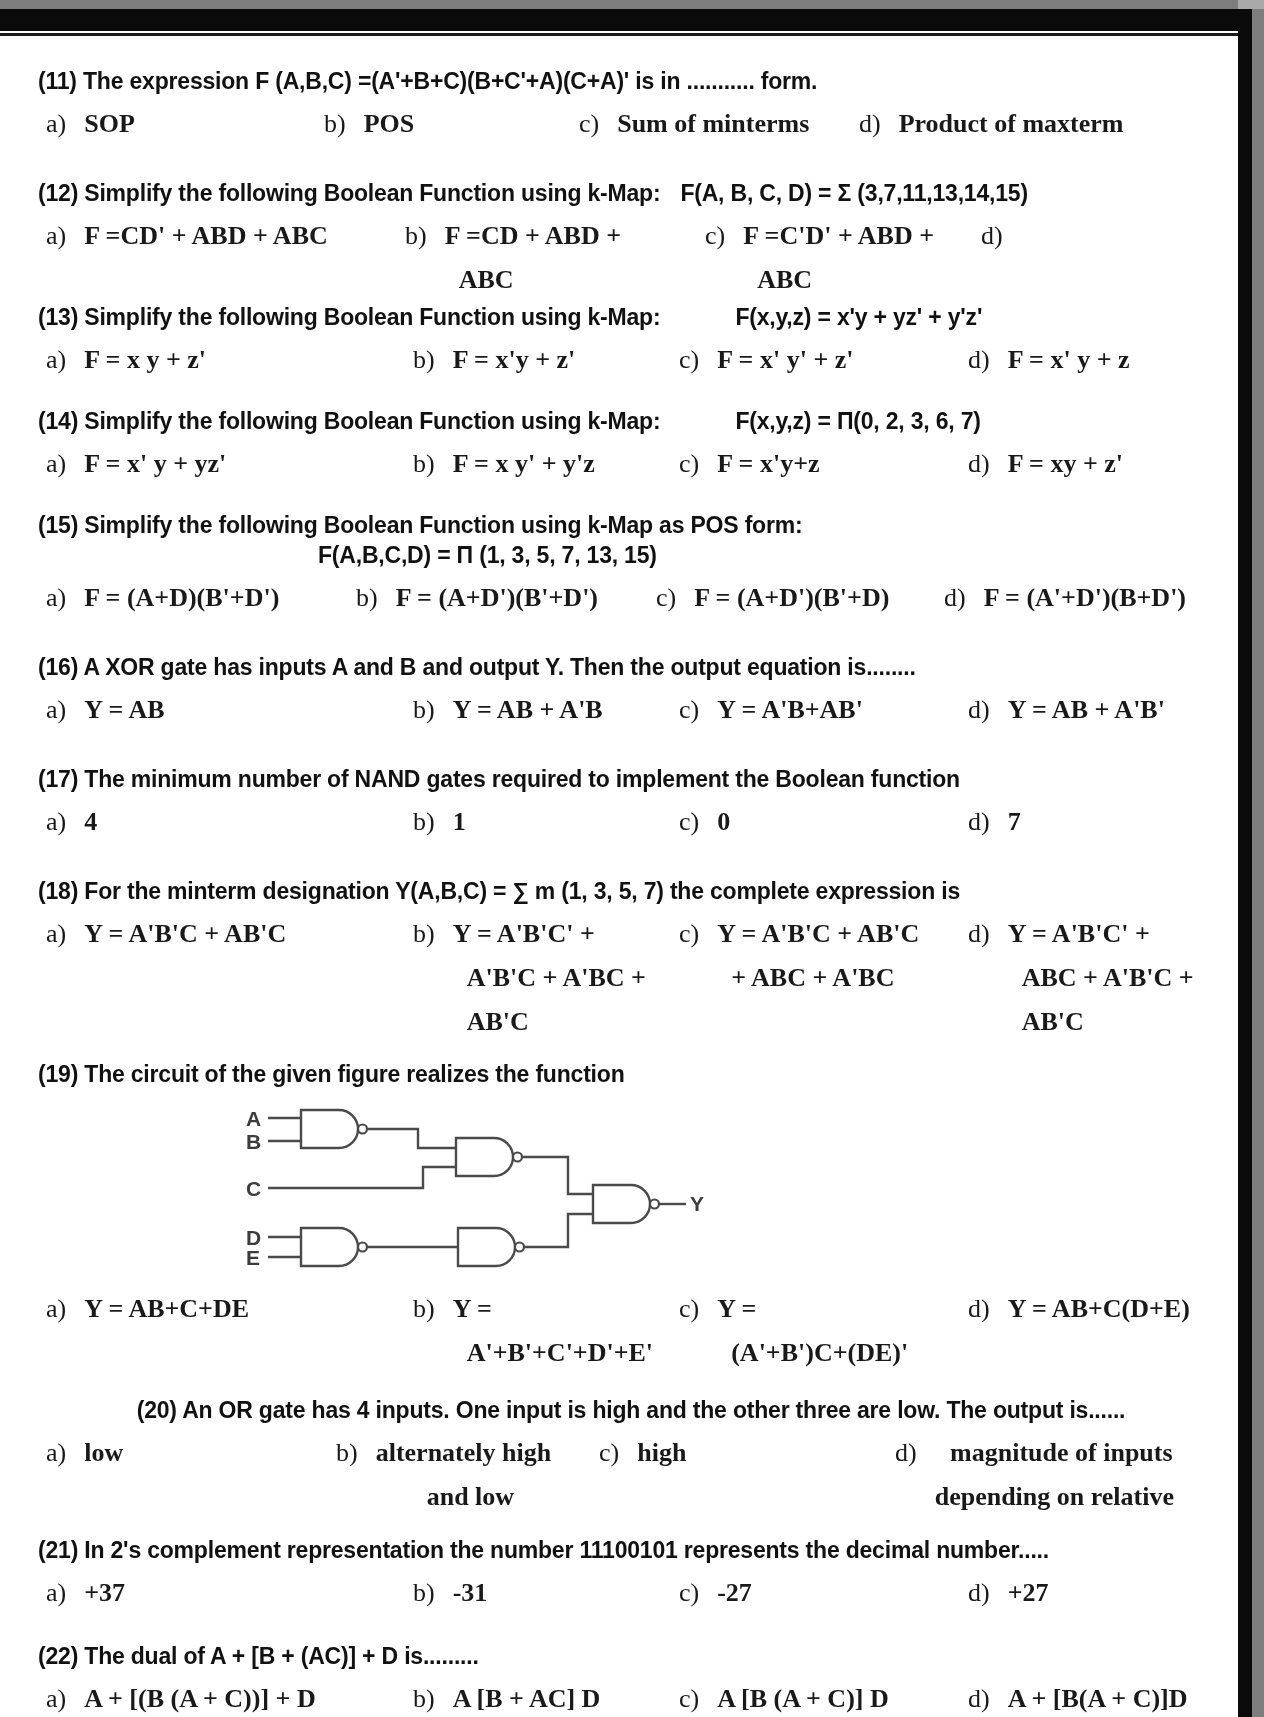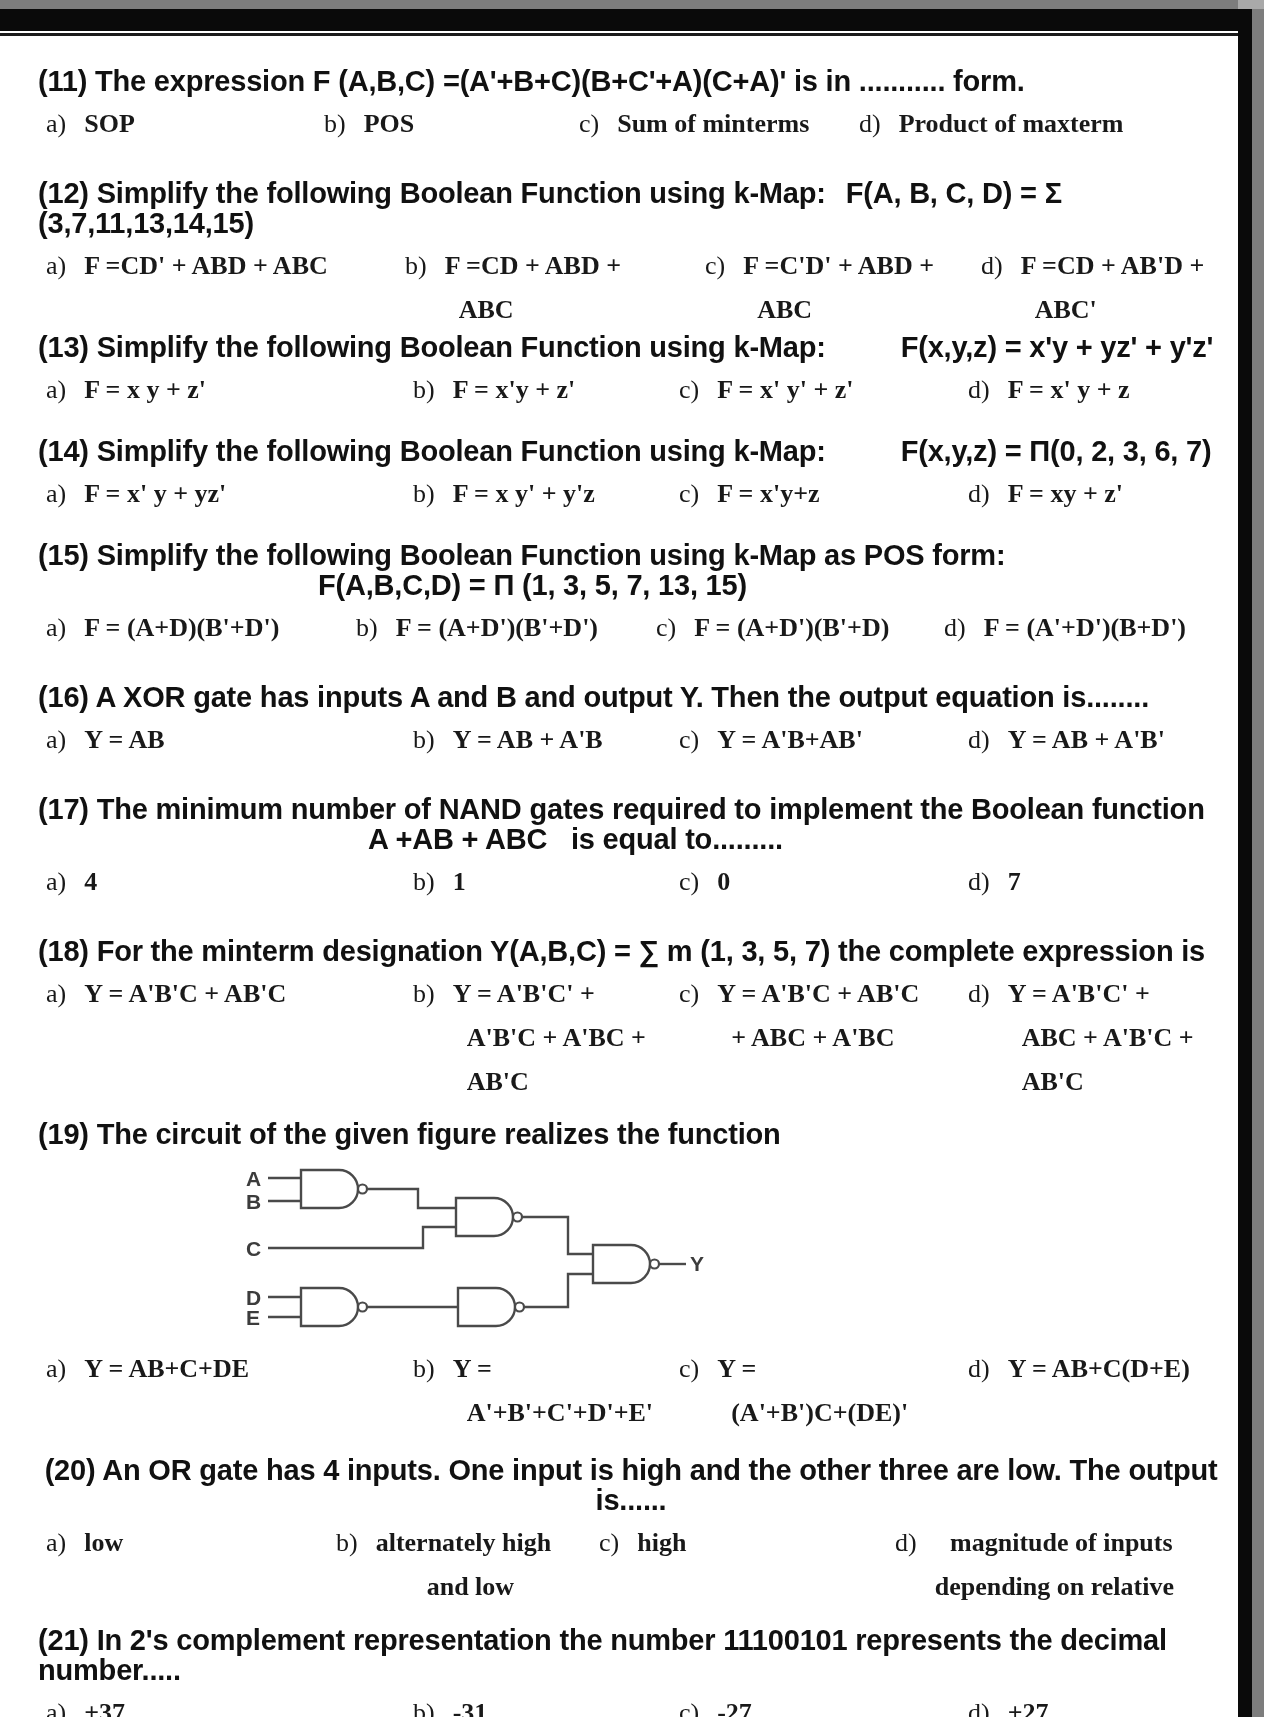--- a/index.html
+++ b/index.html
@@ -12,21 +12,21 @@
   .top-bar{position:absolute;top:9px;left:0;width:1252px;height:22px;background:#0a0a0a;}
   .top-line{position:absolute;top:33px;left:0;width:1252px;height:3px;background:#1b1b1b;}
   .right-strip{position:absolute;top:0;right:0;width:12px;height:1717px;background:#7d7d7d;}
   .right-bar{position:absolute;top:9px;left:1238px;width:14px;height:1708px;background:#0a0a0a;}
   .corner-notch{position:absolute;top:0;left:1238px;width:26px;height:9px;background:#a9a9a9;}
 
   .content{position:absolute;top:36px;left:0;width:1238px;box-sizing:border-box;
     padding:30px 14px 0 38px;}
 
   .q{margin:0;}
-  .stem{font-weight:bold;font-size:29px;line-height:30px;color:#111;
+  .stem{font-weight:bold;font-size:23px;line-height:30px;color:#111;
     letter-spacing:-0.2px;white-space:pre-wrap;}
   .formula{font-weight:bold;}
   .g20{margin-left:20px;}
   .g75{margin-left:75px;}
   .l2-280{margin-left:280px;}
   .l2-330{margin-left:330px;}
 
   .opts{display:grid;margin-top:6px;padding-left:8px;
     font-family:"Liberation Serif",serif;font-size:26px;color:#191919;}
   .cols-default{grid-template-columns:367px 266px 289px 1fr;}
@@ -114,24 +114,20 @@
         </div>
       <div class="opt">
           <span class="ol">c)</span>
           <span class="ot">
             <span class="ln">F =C'D' + ABD +</span>
             <span class="ln cont">ABC</span>
           </span>
         </div>
       <div class="opt">
           <span class="ol">d)</span>
-          <span class="ot">
-            <span class="ln">F =CD + AB'D +</span>
-            <span class="ln cont">ABC'</span>
-          </span>
         </div>
     </div>
   </div>
 
   <div class="q mt0">
     <div class="stem"><span>(13) Simplify the following Boolean Function using k-Map:</span><span class="formula g75">F(x,y,z) = x'y + yz' + y'z'</span></div>
     <div class="opts cols-default">
       <div class="opt">
           <span class="ol">a)</span>
           <span class="ot">
@@ -245,21 +241,20 @@
           <span class="ol">d)</span>
           <span class="ot">
             <span class="ln">Y = AB + A'B'</span>
           </span>
         </div>
     </div>
   </div>
 
   <div class="q mt30">
     <div class="stem"><span>(17) The minimum number of NAND gates required to implement the Boolean function</span></div>
-    <div class="stem l2-330">A +AB + ABC   is equal to.........</div>
     <div class="opts cols-default">
       <div class="opt">
           <span class="ol">a)</span>
           <span class="ot">
             <span class="ln">4</span>
           </span>
         </div>
       <div class="opt">
           <span class="ol">b)</span>
           <span class="ot">

